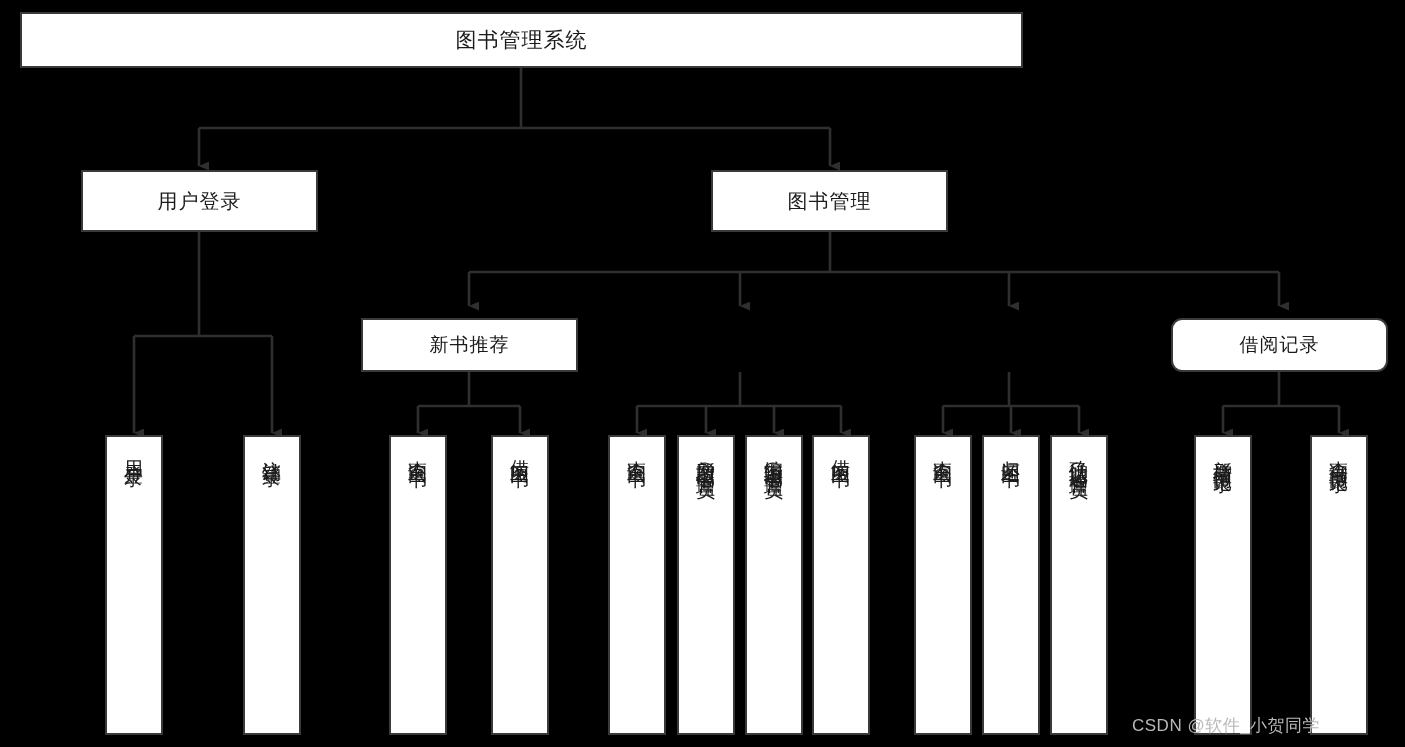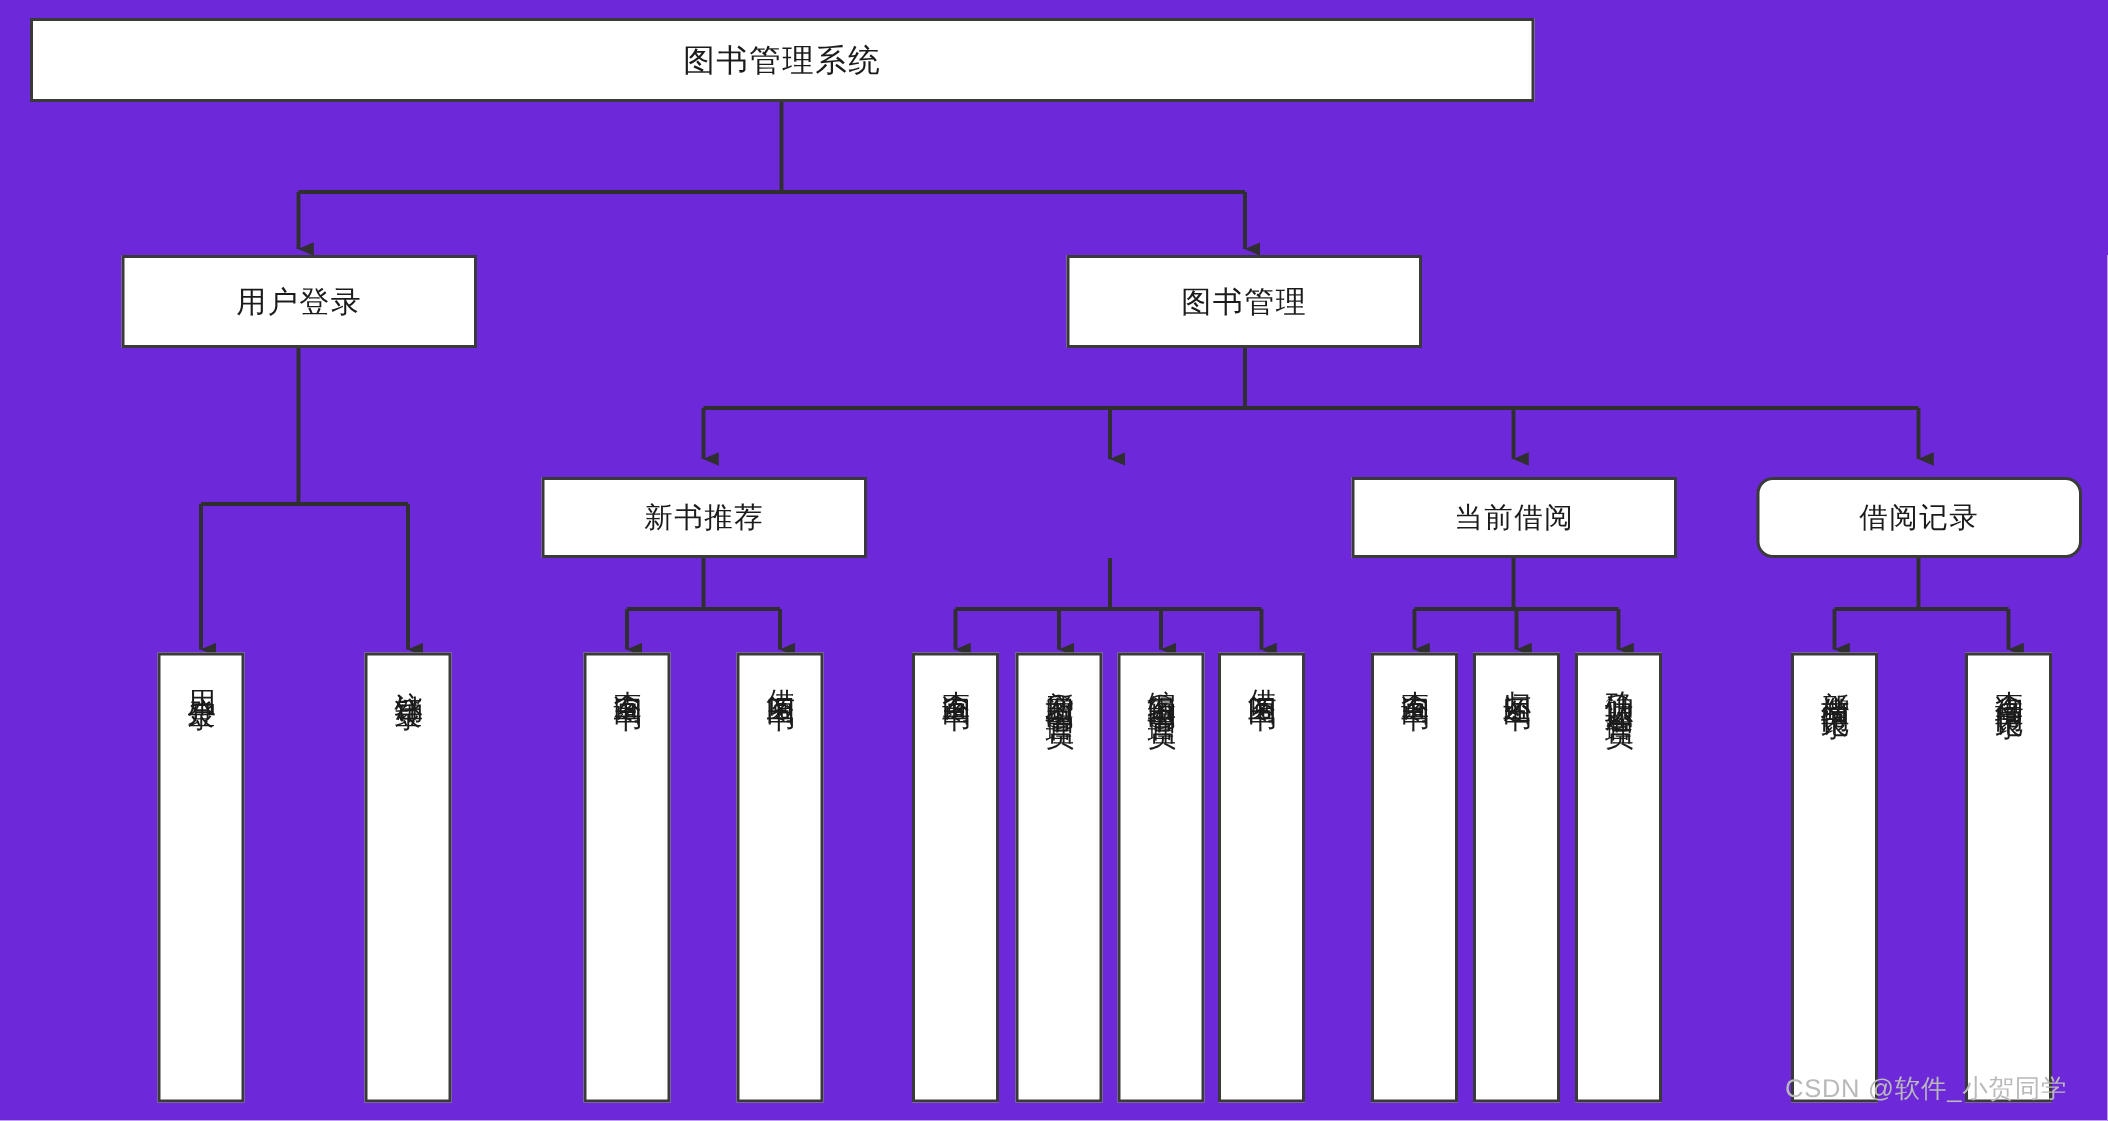--- a/index.html
+++ b/index.html
@@ -7,21 +7,21 @@
     padding: 0;
     background: #ffffff;
   }
   body {
     font-family: "Liberation Sans", "DejaVu Sans", sans-serif;
   }
   #canvas {
     position: relative;
     width: 1405px;
     height: 747px;
-    background: #6d28d9;
+    background: #000000;
     overflow: hidden;
   }
   #wires {
     position: absolute;
     left: 0;
     top: 0;
     width: 1405px;
     height: 747px;
   }
   .node {
@@ -49,21 +49,21 @@
     letter-spacing: 3px;
     line-height: 1;
     white-space: nowrap;
   }
   .htext {
     letter-spacing: 1px;
     white-space: nowrap;
   }
   #watermark {
     position: absolute;
-    left: 1190px;
+    left: 1132px;
     top: 714px;
     font-size: 17px;
     color: #b9b9b9;
     white-space: nowrap;
     letter-spacing: 0.5px;
   }
 </style>
 </head>
 <body>
 
@@ -129,23 +129,20 @@
   <div class="node lvl2" style="left:81px; top:170px; width:237px; height:62px;">
     <span class="htext">用户登录</span>
   </div>
   <div class="node lvl3" style="left:361px; top:318px; width:217px; height:54px;">
     <span class="htext">新书推荐</span>
   </div>
 
   <div class="node lvl2" style="left:711px; top:170px; width:237px; height:62px;">
     <span class="htext">图书管理</span>
   </div>
-  <div class="node lvl3" style="left:901px; top:318px; width:217px; height:54px;">
-    <span class="htext">当前借阅</span>
-  </div>
   <div class="node lvl3" style="left:1171px; top:318px; width:217px; height:54px;border-radius:11px;">
     <span class="htext">借阅记录</span>
   </div>
 
   <div class="node leaf" style="left:105px; top:435px; width:58px; height:300px;">
     <span class="vtext">用户登录</span>
   </div>
   <div class="node leaf" style="left:243px; top:435px; width:58px; height:300px;">
     <span class="vtext">注销登录</span>
   </div>

